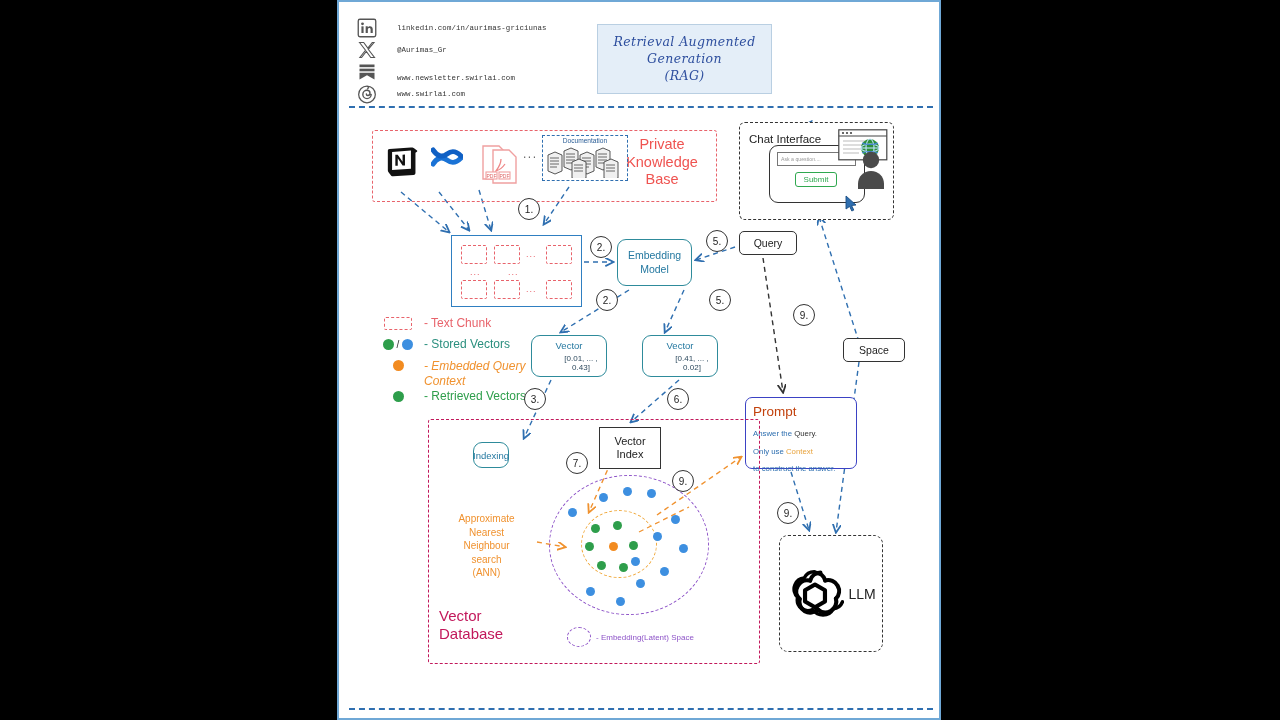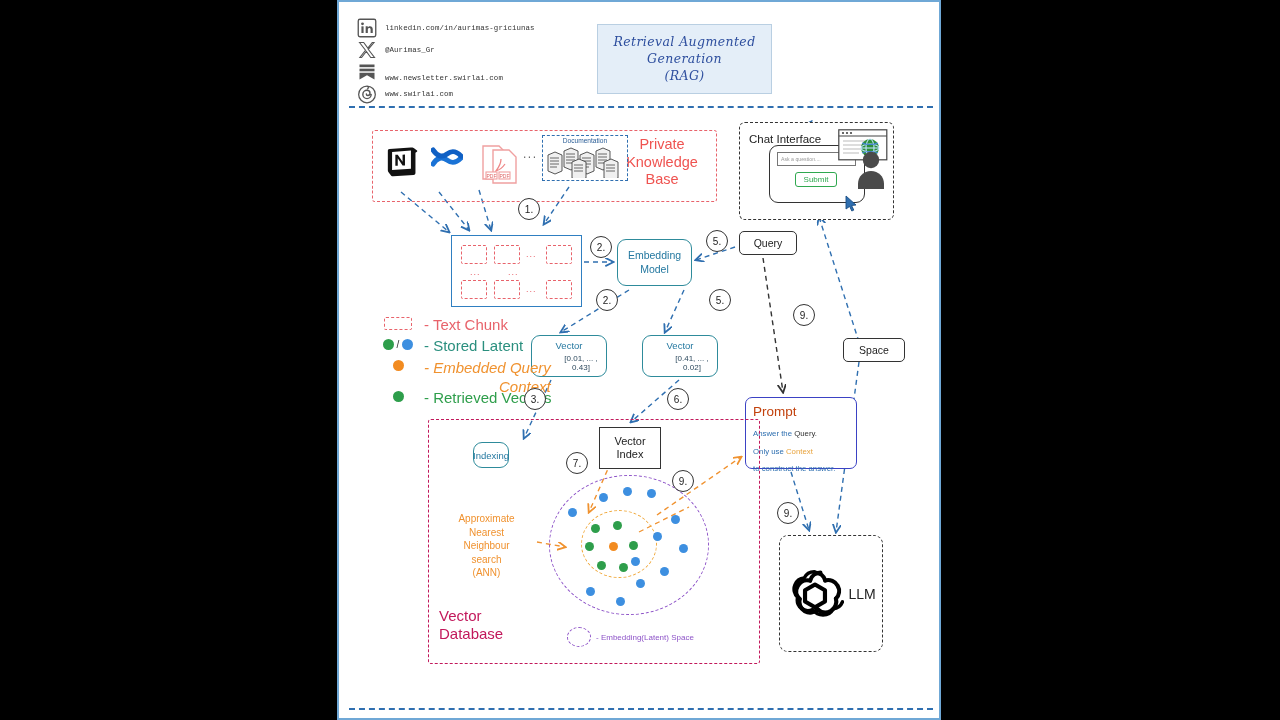--- a/index.html
+++ b/index.html
@@ -14,21 +14,21 @@
   
   #slide {
     position: absolute; left: 337px; top: 0px;
     width: 604px; height: 720px;
     background: #ffffff;
     border: 2px solid #6fa8d6;
   }
 
   
   #header { position:absolute; left:0; top:0; width:100%; height:104px; }
-  .social-row { position:absolute; display:flex; align-items:center; gap:8px; }
+  .social-row { position:absolute; display:flex; align-items:center; gap:20px; }
   .social-ico { width:20px; height:20px; flex:0 0 20px; display:block; }
   .social-txt { font-family:"Liberation Mono", monospace; font-size:7.4px; color:#333; letter-spacing:0.1px; }
 
   #title-box {
     position:absolute; left:258px; top:22px; width:175px; height:70px;
     background:#e4eef8; border:1px solid #b9cfe2;
     display:flex; flex-direction:column; align-items:center; justify-content:center;
     gap:1px;
   }
   #title-box .tl {
@@ -154,21 +154,21 @@
     left:440px; top:533px; width:104px; height:117px;
     border:1.6px dashed #333; border-radius:9px; background:#fff;
     display:flex; flex-direction:row; align-items:center; justify-content:center; gap:4px;
   }
   #llm-label { font-size:14px; color:#222; }
 
   
   #legend { position:absolute; left:33px; top:313px; width:180px; }
   .leg-row { display:flex; align-items:flex-start; margin-bottom:5px; height:16px; }
   .leg-key { width:52px; flex:0 0 52px; display:flex; align-items:center; justify-content:center; gap:3px; height:16px; }
-  .leg-txt { font-size:15px; line-height:1.1; padding-top:2px;text-align:right; }
+  .leg-txt { font-size:12px; line-height:1.1; padding-top:2px; }
   .lk-chunk { width:28px; height:13px; border:1.5px dashed #e8636b; border-radius:2px; }
   .dot { width:11px; height:11px; border-radius:50%; display:inline-block; }
   .dot-g { background:#2e9e4b; } .dot-b { background:#3d8fe0; } .dot-o { background:#f28b20; }
   .slash { font-size:10px; color:#333; }
   .c-red { color:#e8636b; } .c-teal { color:#2a8f7e; } .c-org { color:#f0922f;font-style:italic; } .c-grn { color:#2e9e4b; }
 
   
   #latent { position:absolute; left:210px; top:473px; width:160px; height:140px; }
   .l-outer {
     position:absolute; left:0; top:0; width:160px; height:140px;
@@ -383,21 +383,21 @@
             <span class="lk-chunk"></span>
           </span>
         <span class="leg-txt c-red">- Text Chunk</span>
       </div>
       <div class="leg-row">
         <span class="leg-key">
           <span class="dot dot-g"></span>
             <span class="slash">/</span>
             <span class="dot dot-b"></span>
         </span>
-        <span class="leg-txt c-teal">- Stored Latent</span>
+        <span class="leg-txt c-teal">- Stored Vectors</span>
       </div>
       <div class="leg-row" style="height:26px;">
         <span class="leg-key">
             <span class="dot dot-o"></span>
           </span>
         <span class="leg-txt c-org" style="white-space:pre-line; line-height:1.25;">-  Embedded Query
            Context</span>
       </div>
       <div class="leg-row" style="margin-top:4px;">
         <span class="leg-key">

